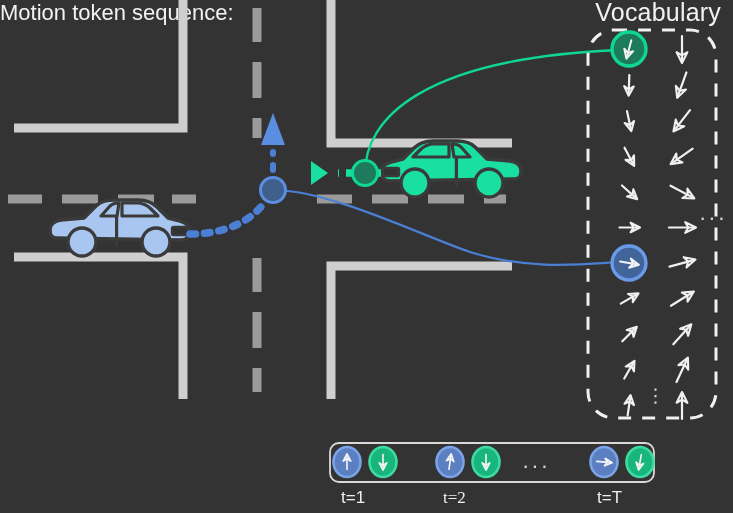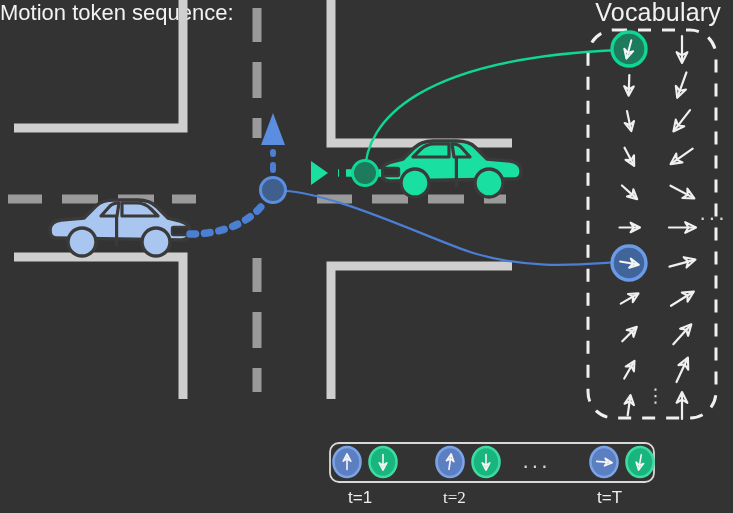--- a/index.html
+++ b/index.html
@@ -230,21 +230,21 @@
             <use href="#tokArrow"></use>
           </g>
         </g>
       </g>
   </svg>
 
   <div class="ttl" id="vocab-title">Vocabulary</div>
 
   <div id="seq-label">Motion token sequence:</div>
 
-  <div class="tlabel" style="left:348px;">t=1</div>
+  <div class="tlabel" style="left:341px;">t=1</div>
   <div class="tlabel" style="left:443px;font-family:Liberation Serif, serif;">t=2</div>
   <div class="tlabel" style="left:597px;">t=T</div>
 
   <div class="dots-h" style="left:522px;top:455px;">···</div>
 
   <div class="dots-h" style="left:699px;top:207px;">···</div>
 
   <div class="dots-v" style="left:646px;top:390px;font-size:19px;">⋮</div>
 
 </div>

